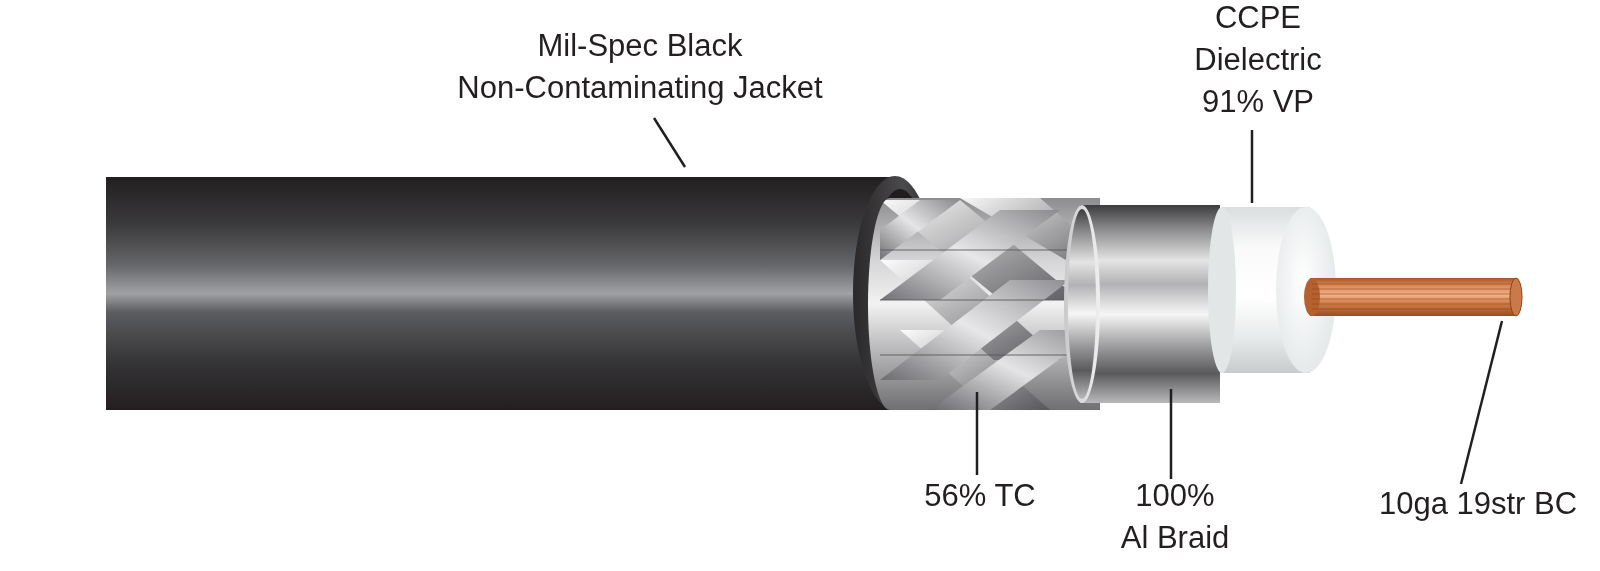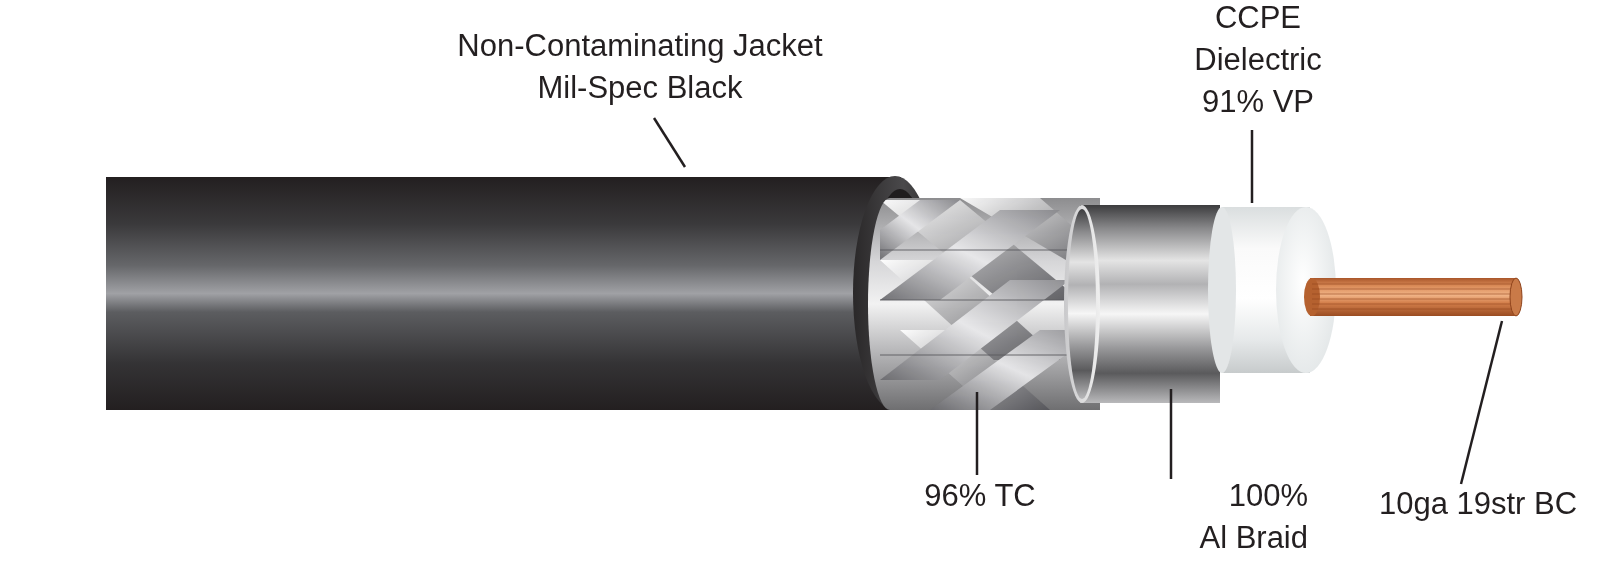--- a/index.html
+++ b/index.html
@@ -133,34 +133,34 @@
   </g>
 
   <line x1="654" y1="118" x2="685" y2="167" stroke="#231f20" stroke-width="2.5"></line>
   <line x1="1252" y1="130" x2="1252" y2="203" stroke="#231f20" stroke-width="2.5"></line>
   <line x1="977" y1="392" x2="977" y2="475" stroke="#231f20" stroke-width="2.5"></line>
   <line x1="1171" y1="389" x2="1171" y2="479" stroke="#231f20" stroke-width="2.5"></line>
   <line x1="1502" y1="321" x2="1461" y2="484" stroke="#231f20" stroke-width="2.5"></line>
 </svg>
 
 <div class="label" style="left:410px; top:25px; width:460px;">
+  <span>Mil-Spec Black</span>
   <span>Non-Contaminating Jacket</span>
-  <span>Mil-Spec Black</span>
 </div>
 
 <div class="label" style="left:1158px; top:-3px; width:200px;">
   <span>CCPE</span>
   <span>Dielectric</span>
   <span>91% VP</span>
 </div>
 
 <div class="label" style="left:895px; top:475px; width:170px;">
-  <span>96% TC</span>
+  <span>56% TC</span>
 </div>
 
-<div class="label" style="left:1158px; top:475px; width:150px;text-align:right;">
+<div class="label" style="left:1100px; top:475px; width:150px;">
   <span>100%</span>
   <span>Al Braid</span>
 </div>
 
 <div class="label" style="left:1348px; top:483px; width:260px;">
   <span>10ga 19str BC</span>
 </div>
 
 </body></html>

